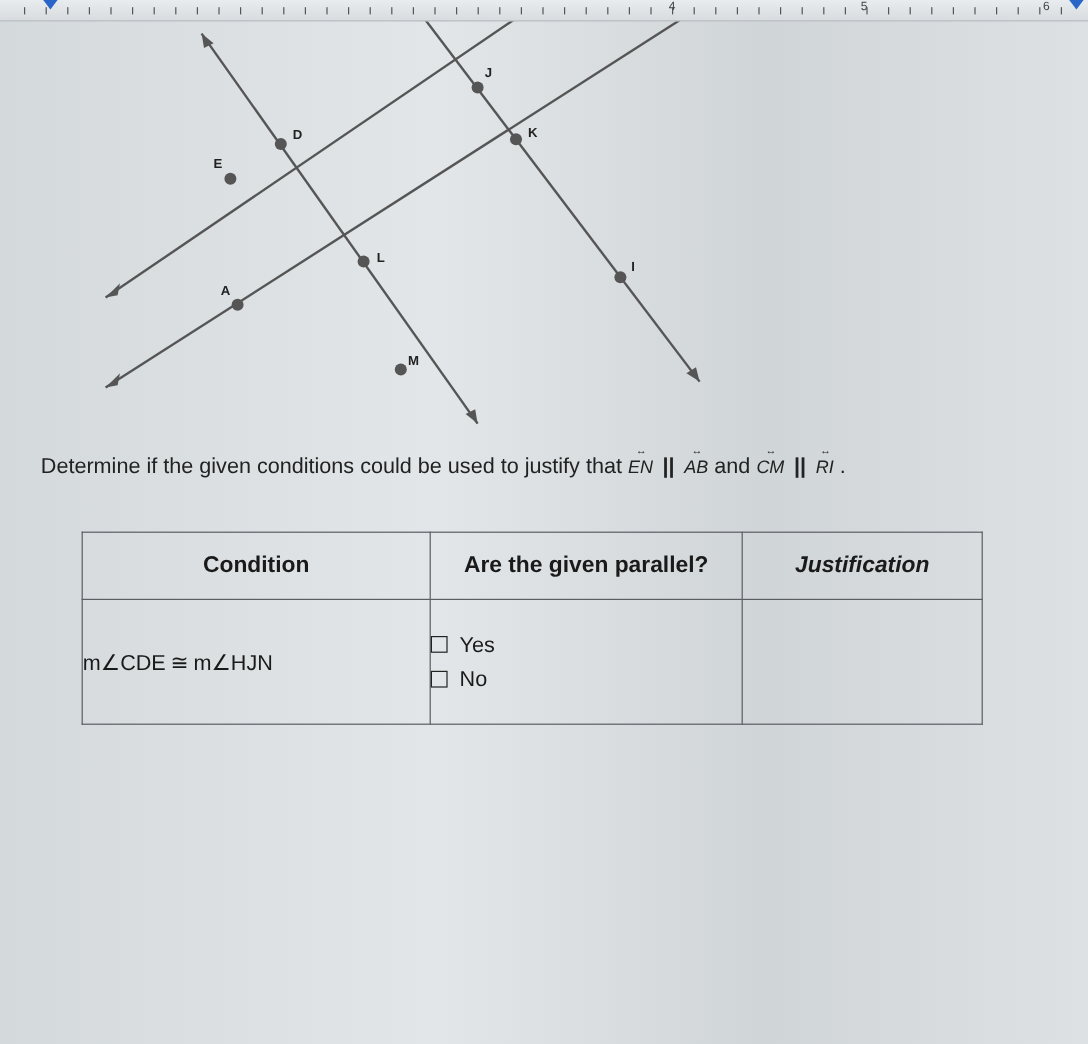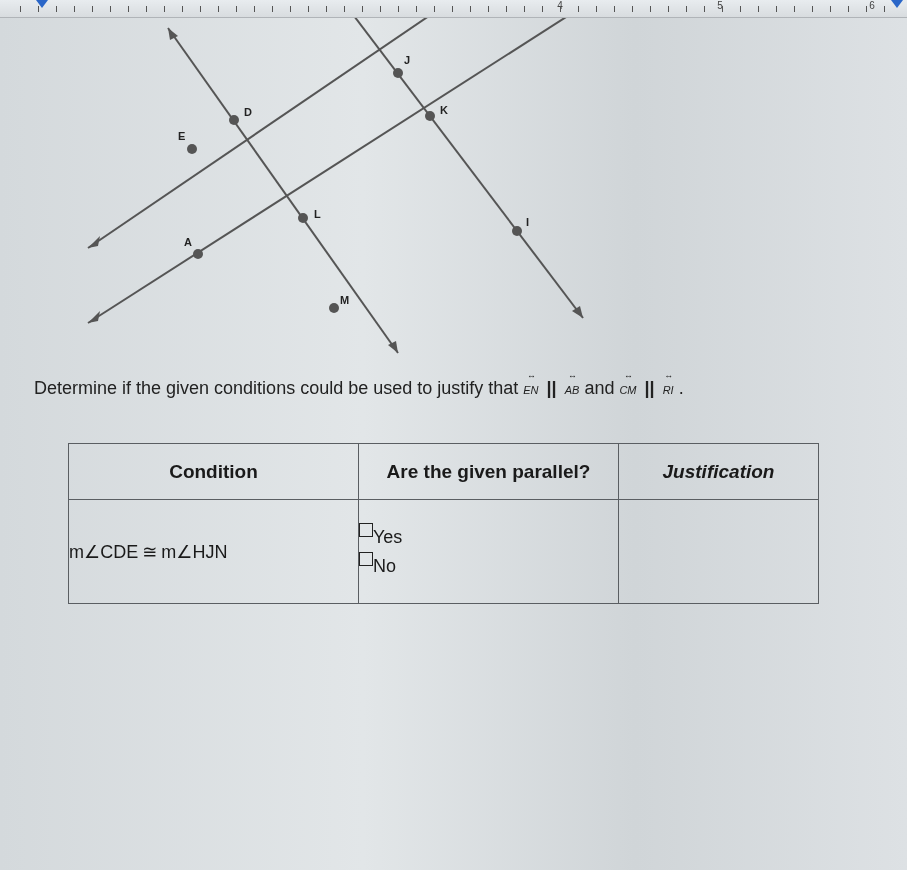--- a/index.html
+++ b/index.html
@@ -74,21 +74,21 @@
     }
     .linesym .arrows {
       position: absolute;
       top: -7px;
       left: 0; right: 0;
       font-size: 9px;
       text-align: center;
       letter-spacing: -1px;
     }
     .linesym .letters {
-      font-size: 11px;
+      font-size: 15px;
       font-style: italic;
     }
     .parallel { font-weight: bold; padding: 0 3px; }
     .tbl {
       border-collapse: collapse;
       margin-left: 40px;
       background: rgba(255,255,255,0.02);
     }
     .tbl th, .tbl td {
       border: 1px solid #5a5e62;
@@ -107,21 +107,22 @@
     .col-just { width: 200px; font-style: italic; }
     .tbl td {
       height: 104px;
       font-size: 18px;
       color: #1a1a1a;
     }
     .cond-cell { padding-left: 16px; margin-left: 44px; }
     .par-cell { padding-left: 52px; }
     .chk-row {
       display: flex;
-      align-items: flex-start;
+      align-items: center;
+      gap: 10px;
       line-height: 1.6;
     }
     .chk {
       width: 14px; height: 14px;
       border: 1.5px solid #222;
       display: inline-block;
       background: transparent;
     }
     .angle::before { content: "\2220"; }
     .congr::before { content: "\2245"; padding: 0 4px; }

